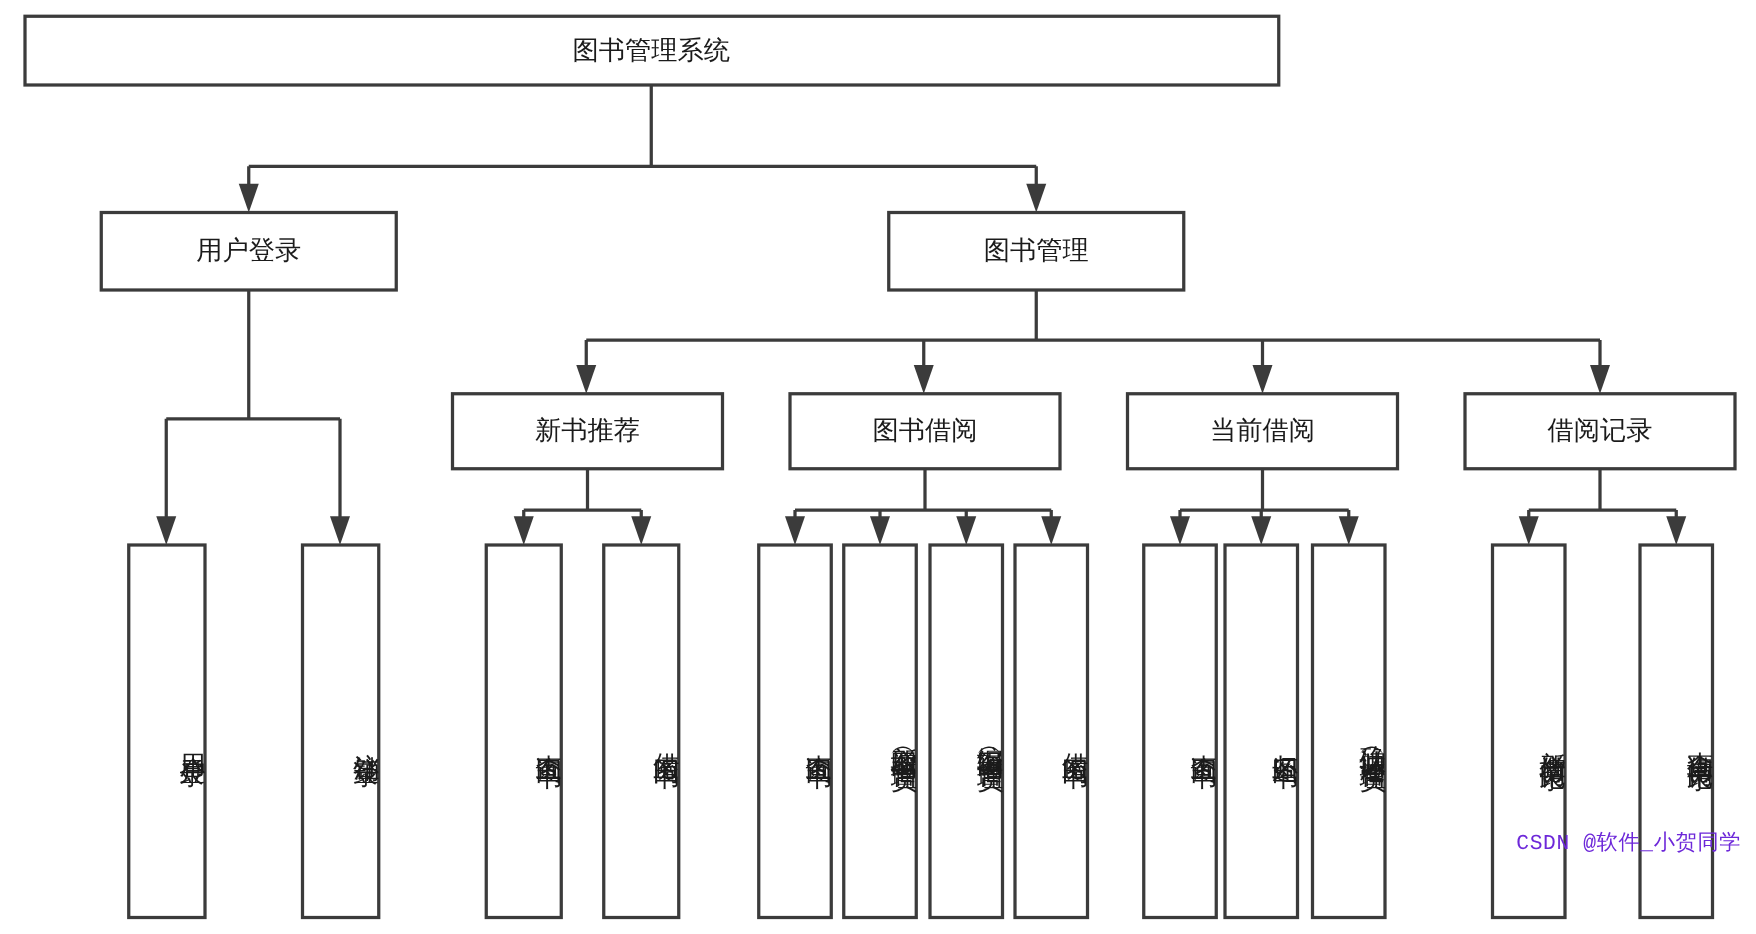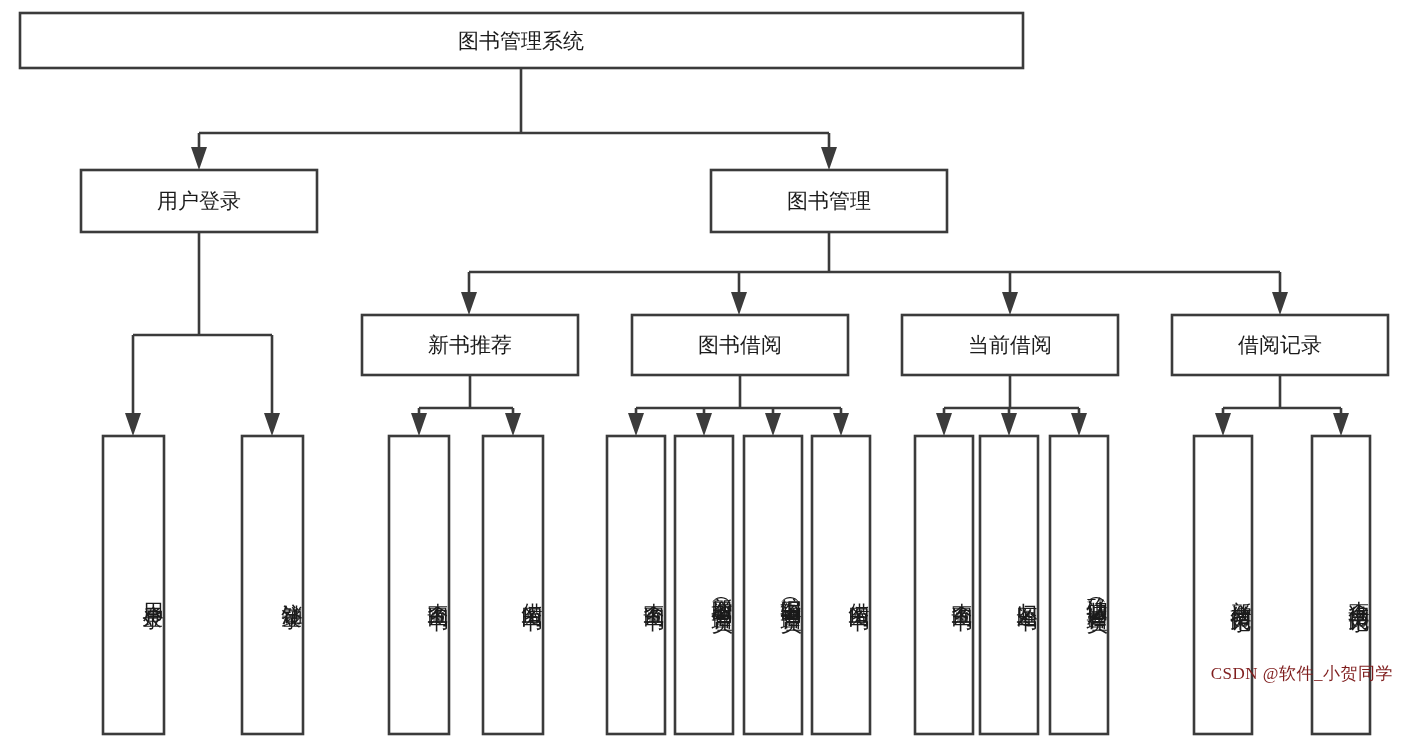--- a/index.html
+++ b/index.html
@@ -62,23 +62,23 @@
     display: flex;
     align-items: flex-start;
     justify-content: center;
     white-space: nowrap;
     user-select: none;
   }
   .watermark {
     position: absolute;
     right: 12px;
     bottom: 6px;
-    font-family: Liberation Serif, serif;
+    font-family: Liberation Mono, monospace;
     font-size: 17px;
-    color: #7f1d1d;
+    color: #6d28d9;
     letter-spacing: 0.5px;
     white-space: nowrap;
   }
 </style>
 </head>
 <body>
 
 <div id="diagram-root">
 
   <svg class="diagram-canvas" viewBox="0 0 1405 747" xmlns="http://www.w3.org/2000/svg">

